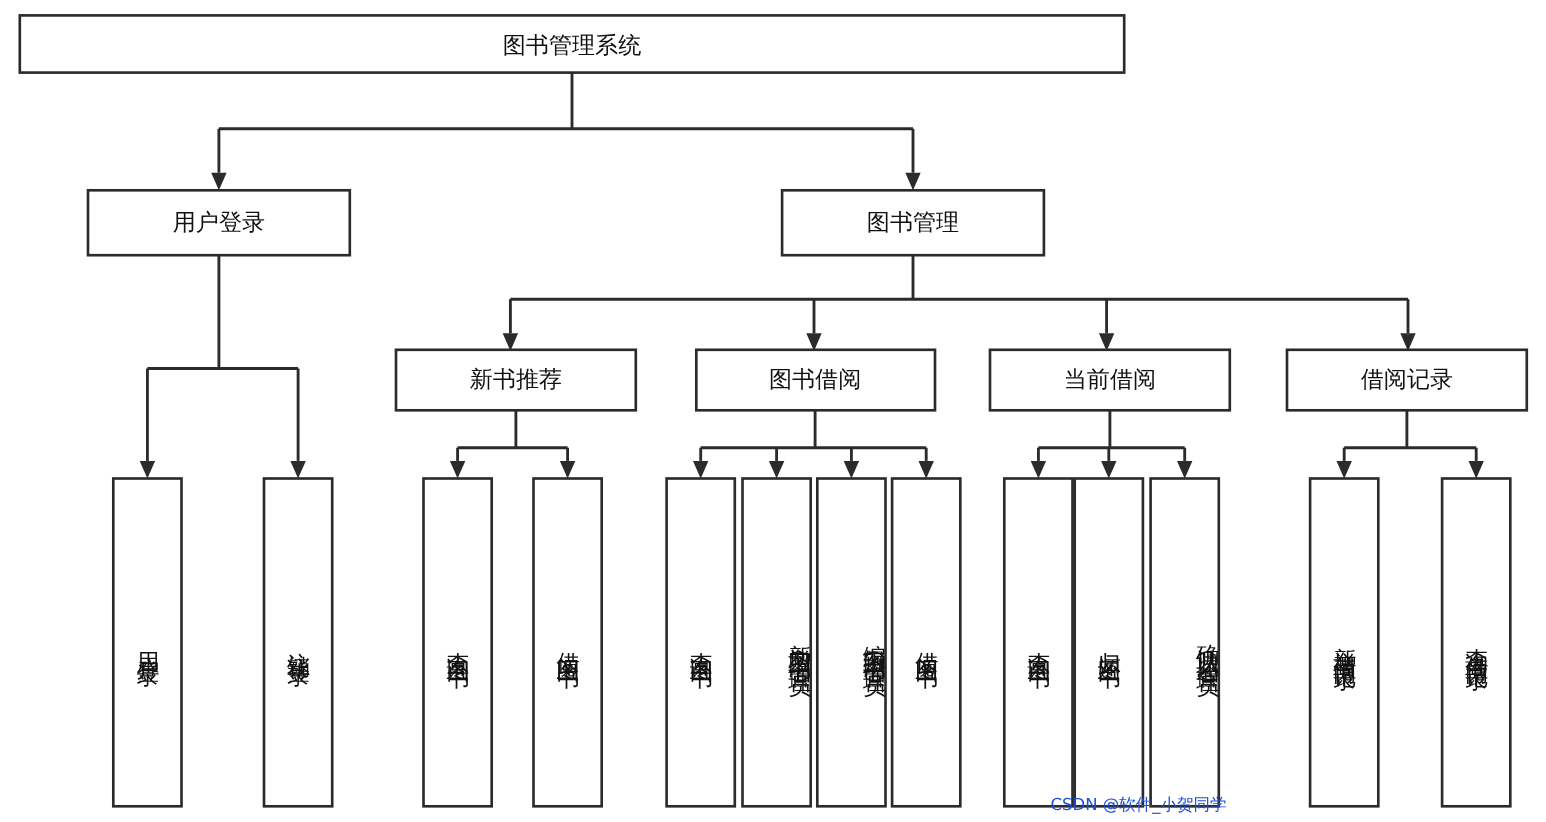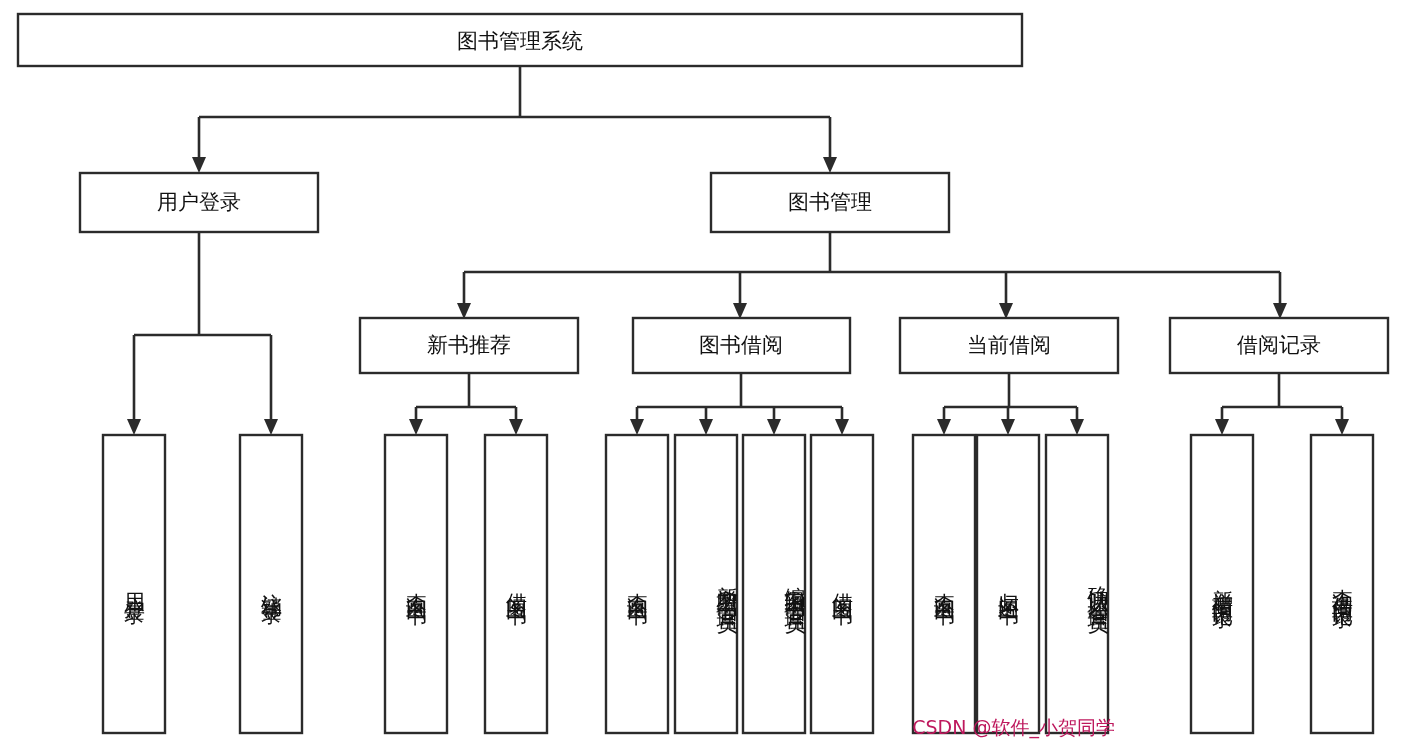--- a/index.html
+++ b/index.html
@@ -64,22 +64,22 @@
     pointer-events: none;
   }
   .vlabel.centered {
     align-items: center;
   }
   .watermark {
     position: absolute;
     right: 8px;
     bottom: 6px;
     font-family: "DejaVu Sans", "Liberation Sans", sans-serif;
-    font-size: 19px;
-    color: #be185d;
+    font-size: 15px;
+    color: #1d4ed8;
     white-space: nowrap;
     pointer-events: none;
   }
 </style>
 </head>
 <body>
 
 <div id="diagram-root">
 
   <svg id="diagram-svg" viewBox="0 0 1405 747">

